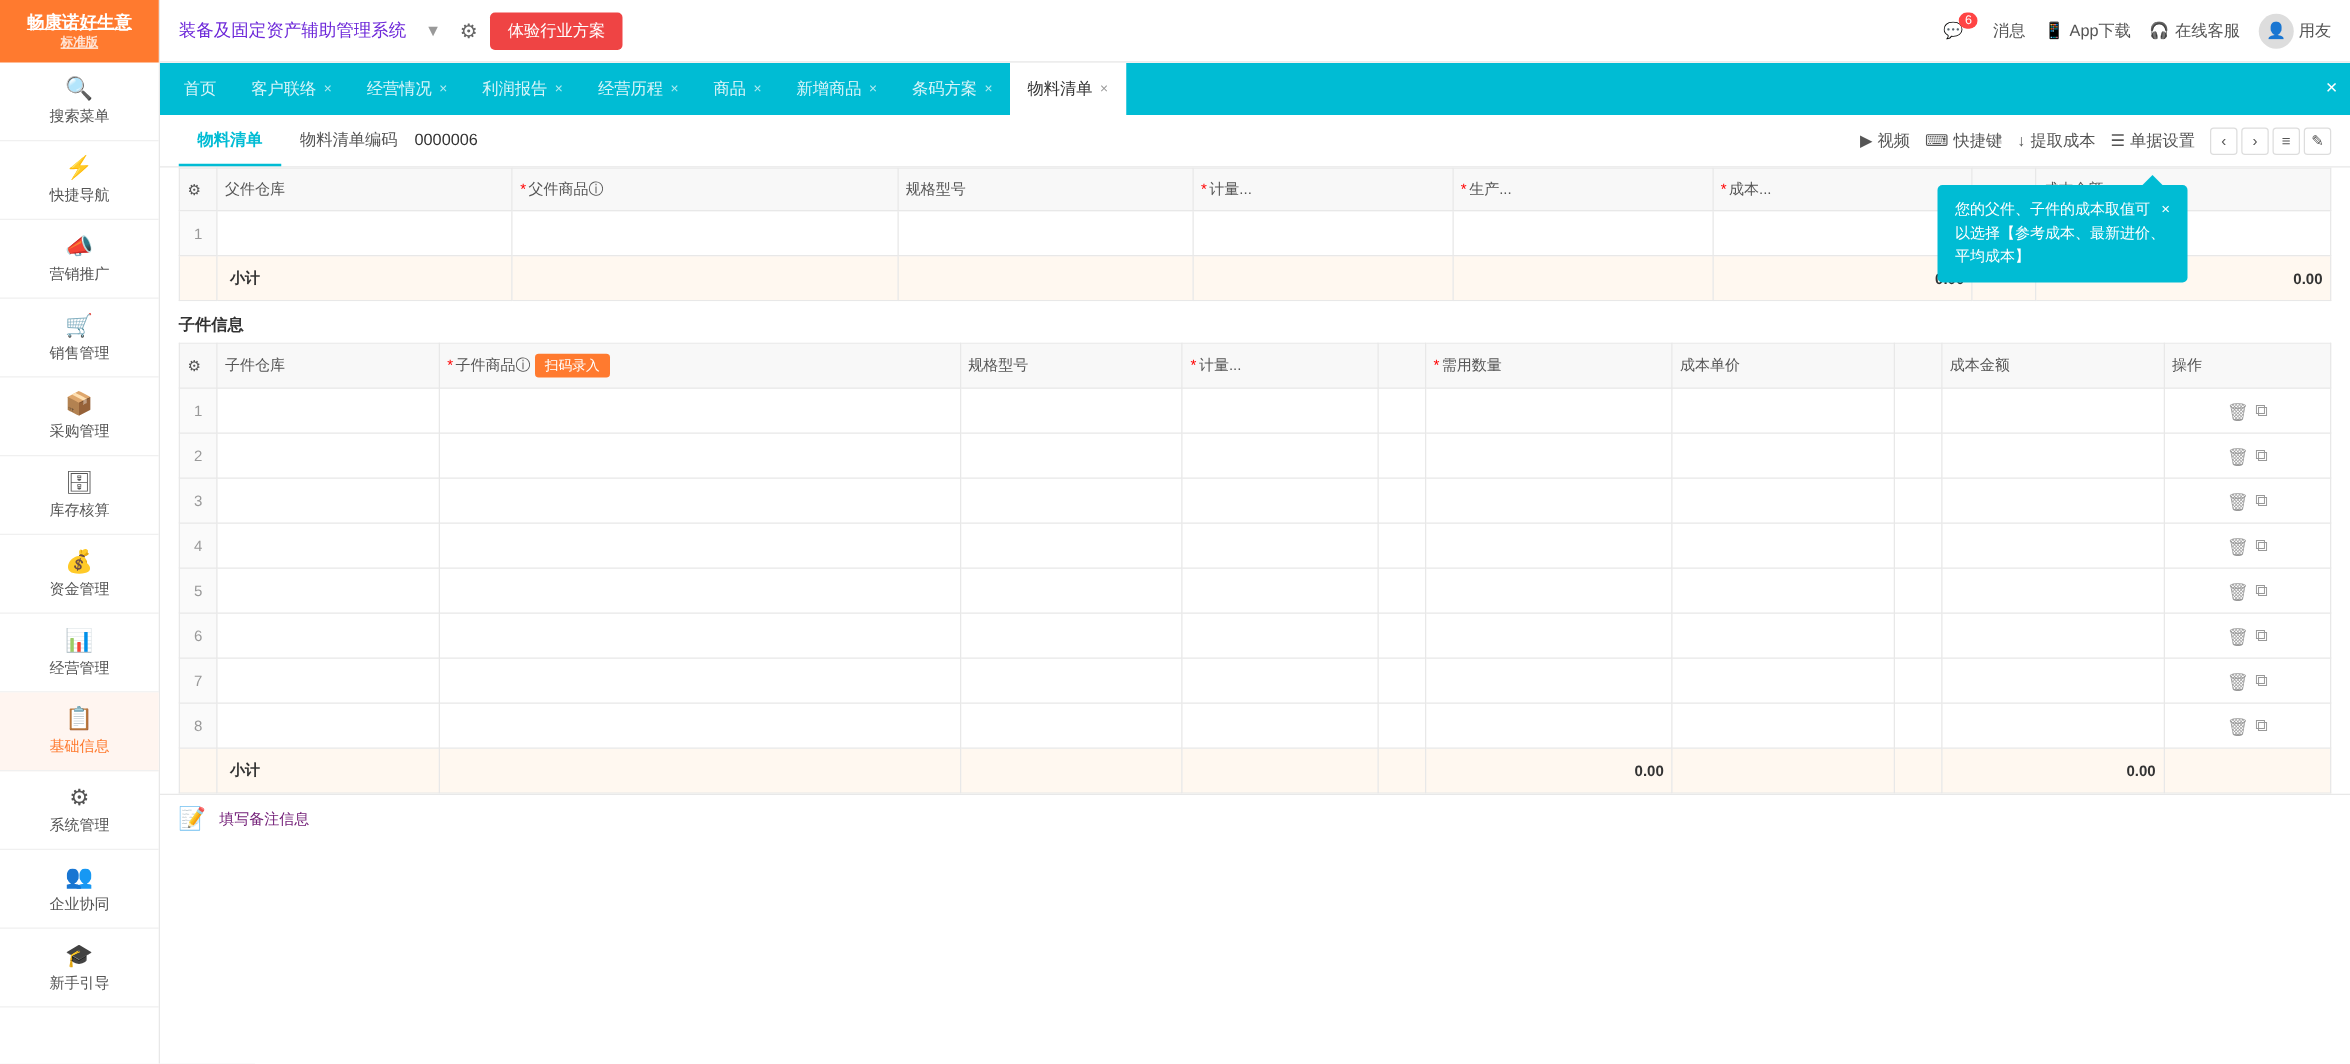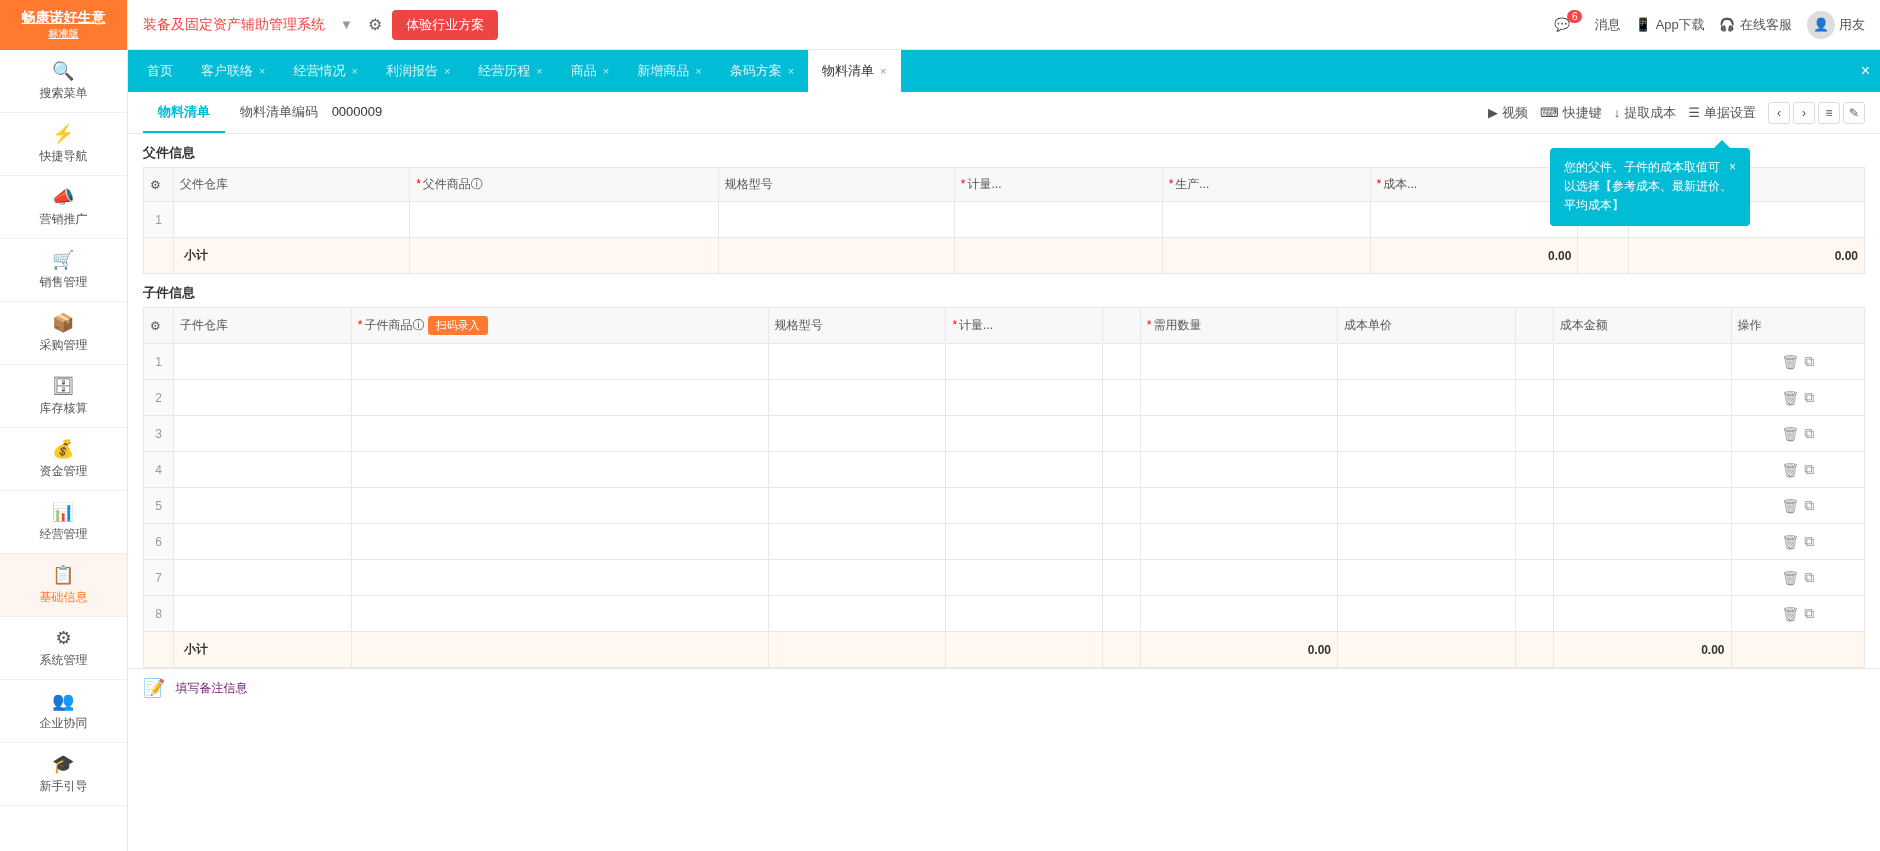--- a/index.html
+++ b/index.html
@@ -64,21 +64,21 @@
       border-bottom: 1px solid #e8e8e8;
       flex-shrink: 0;
     }
     .top-header-left {
       display: flex;
       align-items: center;
       gap: 10px;
     }
     .system-title {
       font-size: 14px;
-      color: #ef4444;
+      color: #6d28d9;
     }
     .system-title-arrow { color: #999; margin: 0 5px; }
     .settings-icon { color: #666; cursor: pointer; font-size: 16px; }
     .trial-btn {
       background: #ef4444;
       color: white;
       border: none;
       padding: 6px 14px;
       border-radius: 4px;
       cursor: pointer;
@@ -475,21 +475,21 @@
       </div>
       <div class="nav-close-btn">×</div>
     </div>
 
   <div class="page-area">
 
     <div class="sub-nav">
       <div class="sub-nav-tab active">物料清单</div>
       <div class="sub-nav-tab">
         <span>物料清单编码</span>
-        <span class="breadcrumb-code">0000009</span>
+        <span class="breadcrumb-code">0000006</span>
       </div>
       <div class="sub-nav-actions">
         <div class="action-btn">
           <span>▶</span>
           <span>视频</span>
         </div>
         <div class="action-btn">
           <span>⌨</span>
           <span>快捷键</span>
         </div>
@@ -503,21 +503,20 @@
         </div>
         <div class="nav-pagination">
           <div class="nav-page-btn">‹</div>
           <div class="nav-page-btn">›</div>
           <div class="nav-page-btn">≡</div>
           <div class="nav-page-btn">✎</div>
         </div>
       </div>
     </div>
 
-    <div class="section-header">父件信息</div>
     <div class="table-container">
       <table class="data-table">
         <thead>
           <tr>
             <th class="settings-col">⚙</th>
             <th>父件仓库</th>
             <th><span class="required-star">*</span>父件商品ⓘ</th>
             <th>规格型号</th>
             <th><span class="required-star">*</span>计量...</th>
             <th><span class="required-star">*</span>生产...</th>

